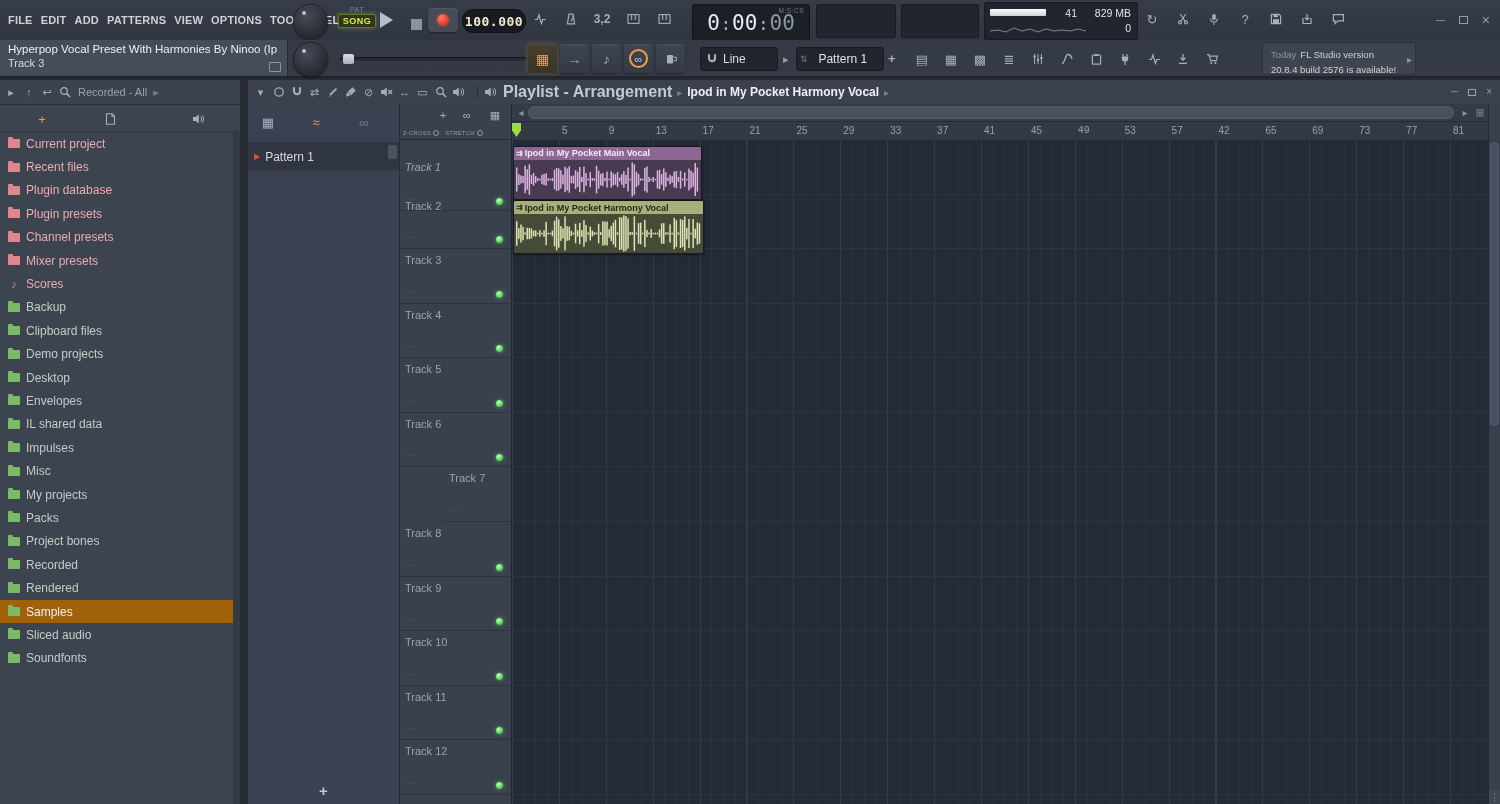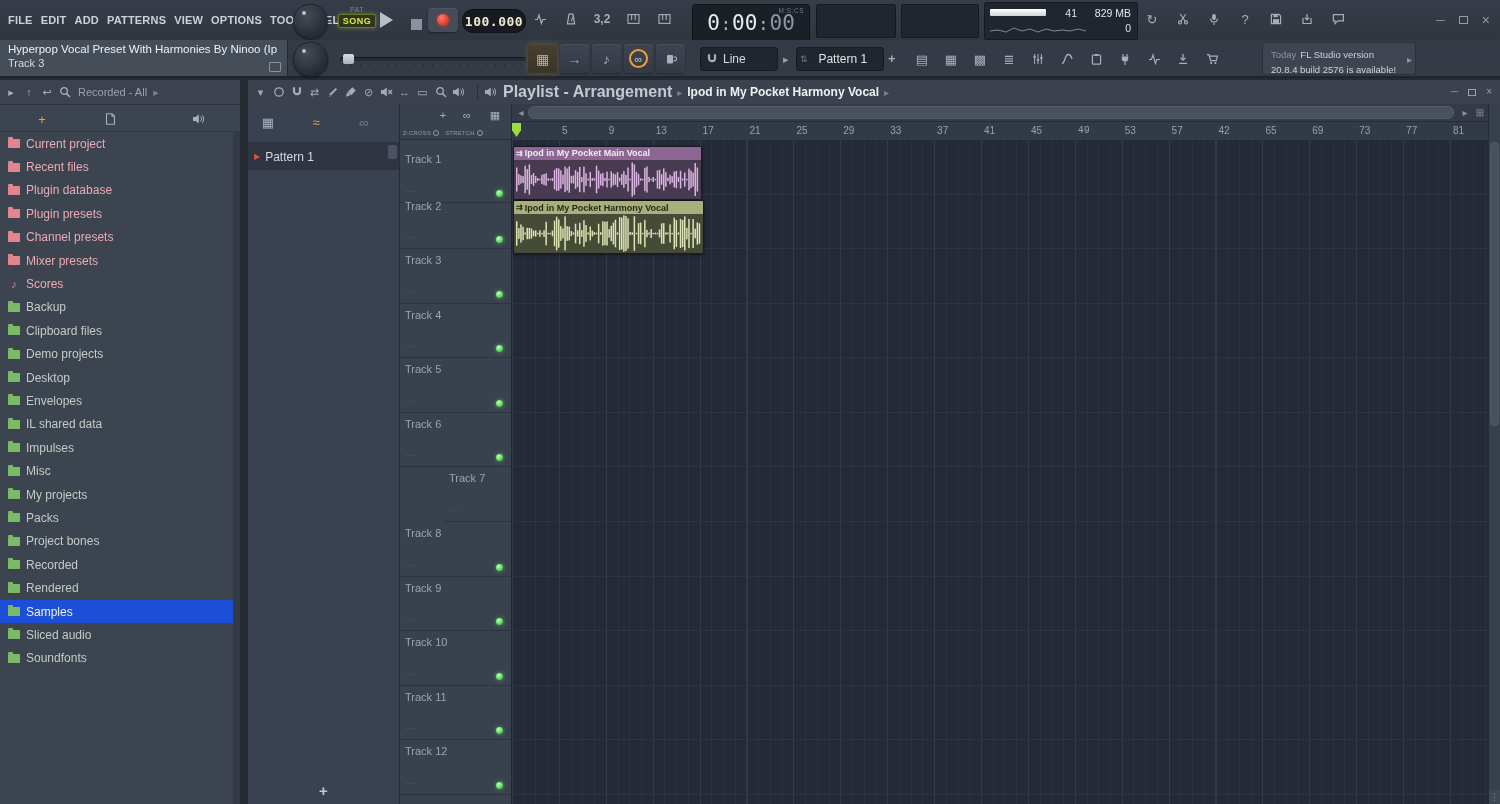--- a/index.html
+++ b/index.html
@@ -68,21 +68,21 @@
   .nchev{right:3px;top:11px;color:#8d95a1;font-size:10px}
 
   
   .browser{left:0;top:80px;width:240px;height:724px;background:#3c4450}
   .br-header{height:24px;background:#3c434e;border-bottom:1px solid #2c323c;padding-left:2px}
   .sm2{width:18px;font-size:11px}
   .br-title{font-size:11px;color:#9aa2ae;margin-left:4px}
   .br-tabs{position:relative;height:26px;border-bottom:1px solid #323944}
   .br-list{top:52px;left:0;right:7px;bottom:0;overflow:hidden}
   .br-item{height:23.4px;display:flex;align-items:center}
-  .br-item.sel{background:#1d4ed8}
+  .br-item.sel{background:#a16207}
   .folder{width:12px;height:9px;border-radius:1px;margin:0 6px 0 8px;position:relative;flex:none}
   .folder::before{content:"";position:absolute;top:-2px;left:0;width:5px;height:2px;background:inherit;border-radius:1px 1px 0 0}
   .br-item.pink .folder{background:#e2858e}
   .br-item.green .folder{background:#7cbb65}
   .noteic{font-size:11px;color:#e2858e;width:12px;text-align:center;margin:0 6px 0 8px;flex:none}
   .br-label{font-size:12px}
   .br-item.pink .br-label{color:#eaabb3}
   .br-item.green .br-label{color:#c5cbc7}
   .br-item.sel .br-label{color:#ecf0f4}
   .br-groove{right:0;top:52px;width:7px;bottom:0;background:#333a45}
@@ -597,21 +597,21 @@
           <span class="tl-num" style="left: 612.7px;">53</span>
           <span class="tl-num" style="left: 659.6px;">57</span>
           <span class="tl-num" style="left: 706.5px;">42</span>
           <span class="tl-num" style="left: 753.4px;">65</span>
           <span class="tl-num" style="left: 800.3px;">69</span>
           <span class="tl-num" style="left: 847.2px;">73</span>
           <span class="tl-num" style="left: 894.1px;">77</span>
           <span class="tl-num" style="left: 941px;">81</span>
         </div>
       <div class="names abs" id="names">
-          <div class="name-row" style="top: 8px;">
+          <div class="name-row" style="top: 16px; font-style: italic;">
             <span class="tname">Track 1</span>
             <span class="tdots">···</span>
             <span class="led"></span>
           </div>
           <div class="name-row" style="top: 54.583px;">
             <span class="tname">Track 2</span>
             <span class="tdots">···</span>
             <span class="led"></span>
           </div>
           <div class="name-row" style="top: 109.166px;">

